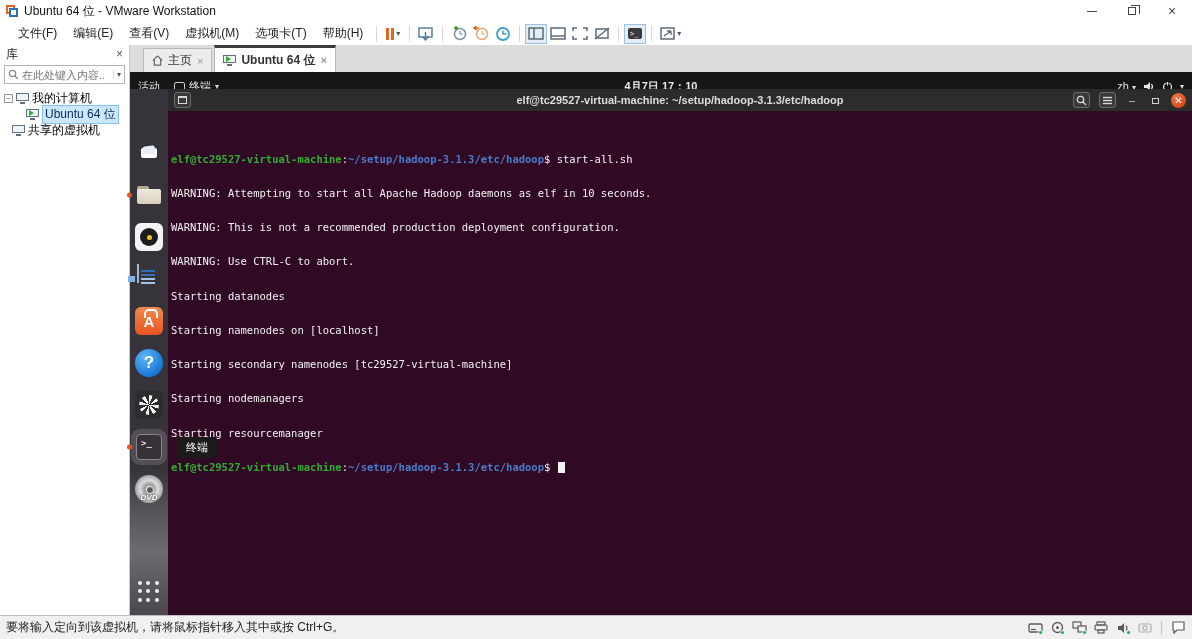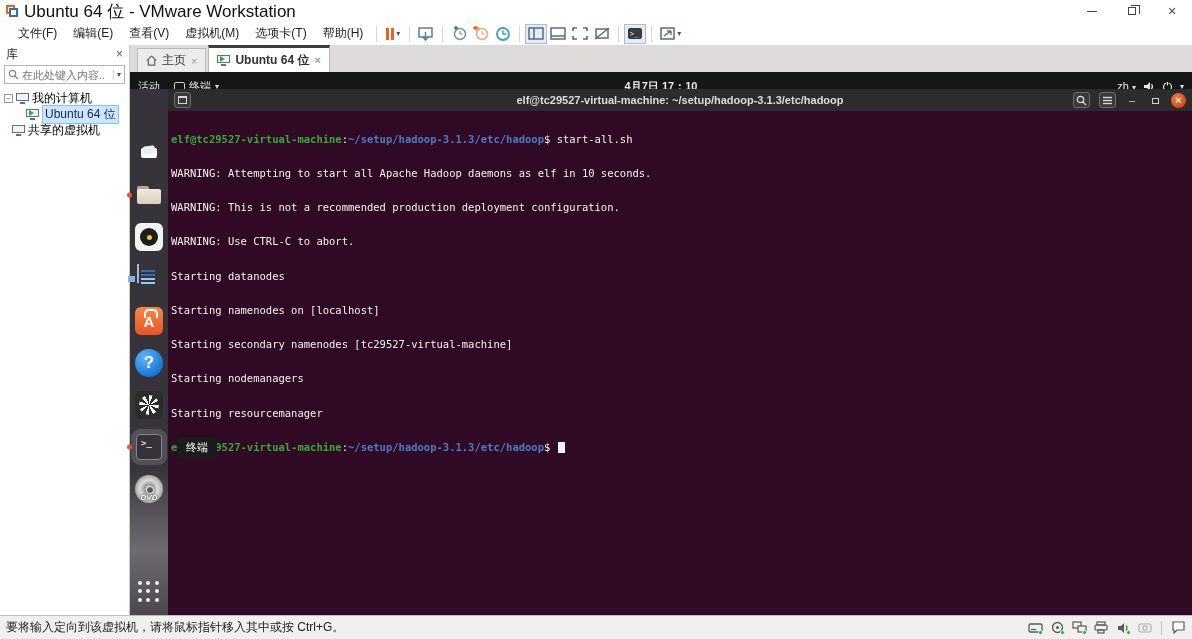--- a/index.html
+++ b/index.html
@@ -4,21 +4,21 @@
 <style>
   * { margin:0; padding:0; box-sizing:border-box; }
   html,body { width:1192px; height:639px; overflow:hidden; font-family:"Liberation Sans","DejaVu Sans",sans-serif; }
   .win { position:absolute; inset:0; background:#fff; }
 
   
   .titlebar { position:absolute; top:0; left:0; right:0; height:22px; background:#fff; display:flex; align-items:center; padding-left:6px; }
   .vmw-logo { width:13px; height:13px; position:relative; margin-right:5px; }
   .vmw-logo .sq1 { position:absolute; left:0; top:0; width:9px; height:9px; border:2px solid #e8641f; background:#fff; }
   .vmw-logo .sq2 { position:absolute; left:3px; top:3px; width:9px; height:9px; border:2px solid #2f6fb7; background:#fff; }
-  .title-text { font-size:17px; color:#111; }
+  .title-text { font-size:12px; color:#111; }
   .win-controls { margin-left:auto; display:flex; height:100%; }
   .wc { width:40px; height:100%; display:flex; align-items:center; justify-content:center; color:#444; font-size:12px; }
   .wc .minline { width:10px; height:1px; background:#444; }
   .wc .restore { width:8px; height:8px; border:1px solid #444; position:relative; }
   .wc .restore:before { content:""; position:absolute; left:2px; top:-3px; width:8px; height:8px; border:1px solid #444; border-left:none; border-bottom:none; }
   .wc .closex { font-size:14px; line-height:1; }
 
   
   .menubar { position:absolute; top:22px; left:0; right:0; height:23px; background:#fff; display:flex; align-items:center; padding-left:10px; font-size:12px; color:#222; }
   .menu-item { padding:3px 8px; cursor:default; }
@@ -38,21 +38,21 @@
   .lib-search .dd { margin-left:auto; border-left:1px solid #d5d5d5; padding-left:3px; }
   .tree { margin-top:6px; }
   .tree-row { display:flex; align-items:center; height:16px; gap:3px; white-space:nowrap; }
   .expander { width:9px; height:9px; border:1px solid #999; font-size:8px; line-height:7px; text-align:center; color:#555; background:#fff; margin-left:4px; }
   .mon-ico { width:13px; height:11px; position:relative; flex:0 0 auto; }
   .mon-ico .scr { position:absolute; left:0; top:0; width:13px; height:8px; border:1px solid #607080; background:#eef4f8; }
   .mon-ico .std { position:absolute; left:4px; bottom:0; width:5px; height:2px; background:#607080; }
   .mon-ico .play { position:absolute; left:3px; top:1px; width:0; height:0; border-left:5px solid #2fae2f; border-top:3px solid transparent; border-bottom:3px solid transparent; }
   .sel { background:#cde6ff; border:1px solid #84c1ff; padding:0 2px; color:#0b2a55; }
 
-  .tabstrip { position:absolute; top:45px; left:130px; right:0; height:27px; background:#dedcda; display:flex; align-items:flex-end; padding-left:7px; gap:2px; }
+  .tabstrip { position:absolute; top:45px; left:130px; right:0; height:27px; background:#dedcda; display:flex; align-items:flex-end; padding-left:13px; gap:2px; }
   .tab { height:24px; display:flex; align-items:center; gap:5px; padding:0 8px; font-size:12px; color:#333; background:#ececea; border:1px solid #b9b9b9; border-bottom:none; }
   .tab.active { background:#fff; border-top:3px solid #3c3c3c; font-weight:bold; height:27px; }
   .tab .x { color:#9a9a9a; font-size:11px; }
   .home-ico { width:11px; height:11px; }
 
   
   .vmarea { position:absolute; top:72px; left:130px; right:0; bottom:24px; background:#300a24; }
   .topbar { position:absolute; top:0; left:0; right:0; height:28px; background:#161616; color:#e8e8e8; font-size:11px; display:flex; align-items:center; padding:0 8px; gap:14px; }
   .topbar .clock { position:absolute; left:50%; transform:translateX(-50%); font-weight:bold; }
   .topbar-right { margin-left:auto; display:flex; align-items:center; gap:7px; }
@@ -96,21 +96,21 @@
   .term-header { position:absolute; top:0; left:0; right:0; height:22px; background:#2c2c2c; }
   .term-title { position:absolute; left:0; right:0; top:0; height:22px; display:flex; align-items:center; justify-content:center; color:#dcdcdc; font-size:11px; font-weight:bold; }
   .th-left { position:absolute; left:6px; top:3px; }
   .th-btn { width:17px; height:16px; border:1px solid #6c6c6c; border-radius:3px; background:#3a3a3a; display:flex; align-items:center; justify-content:center; color:#d8d8d8; }
   .th-right { position:absolute; right:6px; top:3px; display:flex; align-items:center; gap:9px; }
   .th-plain { color:#cfcfcf; font-size:11px; width:14px; text-align:center; }
   .maxsq { width:7px; height:6px; border:1px solid #cfcfcf; display:inline-block; }
   .close-orb { width:15px; height:15px; border-radius:50%; background:radial-gradient(circle at 35% 30%, #f07746, #dd4814 75%); color:#fff; font-size:10px; line-height:15px; text-align:center; }
   .newtab-glyph { width:9px; height:8px; border:1px solid #d8d8d8; border-top-width:2px; display:block; }
 
-  .term-content { position:absolute; top:22px; left:0; right:0; bottom:0; padding:0 0 0 3px; font-family:"DejaVu Sans Mono","Liberation Mono",monospace; font-size:10.5px; line-height:11.4px; color:#f2f2f2; white-space:pre; }
+  .term-content { position:absolute; top:22px; left:0; right:0; bottom:0; padding:20px 0 0 3px; font-family:"DejaVu Sans Mono","Liberation Mono",monospace; font-size:10.5px; line-height:11.4px; color:#f2f2f2; white-space:pre; }
   .t-green { color:#33ab33; font-weight:bold; }
   .t-blue { color:#4b7bc8; font-weight:bold; }
   .cursor { display:inline-block; width:7px; height:11px; background:#f2f2f2; vertical-align:text-bottom; margin-left:1px; }
 
   
   .statusbar { position:absolute; bottom:0; left:0; right:0; height:24px; background:#f0f0f0; border-top:1px solid #bdbdbd; display:flex; align-items:center; font-size:12px; color:#222; padding:0 6px; }
   .dev-icons { margin-left:auto; display:flex; align-items:center; gap:6px; }
   .dev { position:relative; width:16px; height:14px; display:flex; align-items:center; justify-content:center; }
   .dev svg { display:block; }
   .gdot { position:absolute; right:0; bottom:0; width:5px; height:5px; border-radius:50%; background:#2fae4f; border:1px solid #f0f0f0; }

